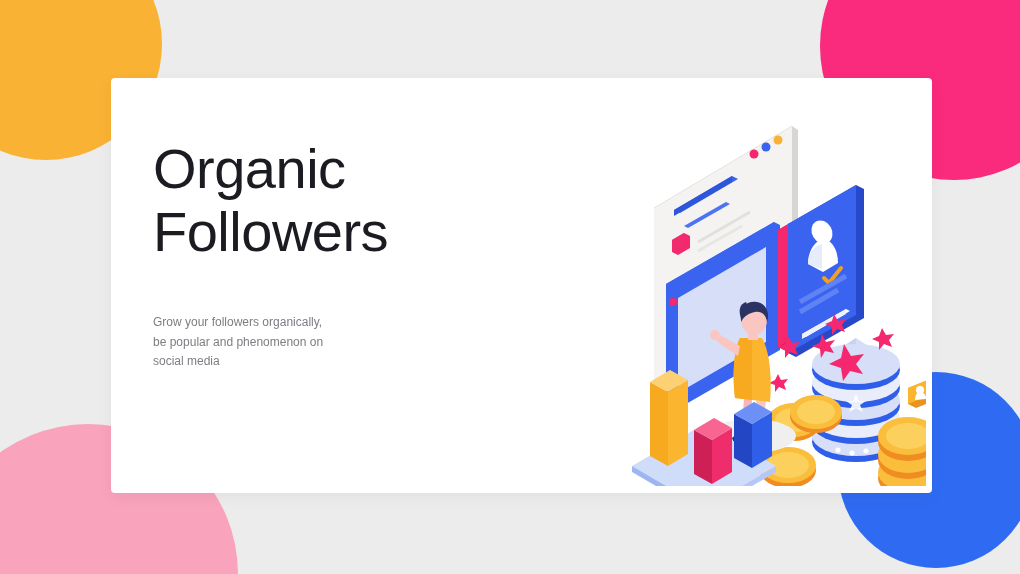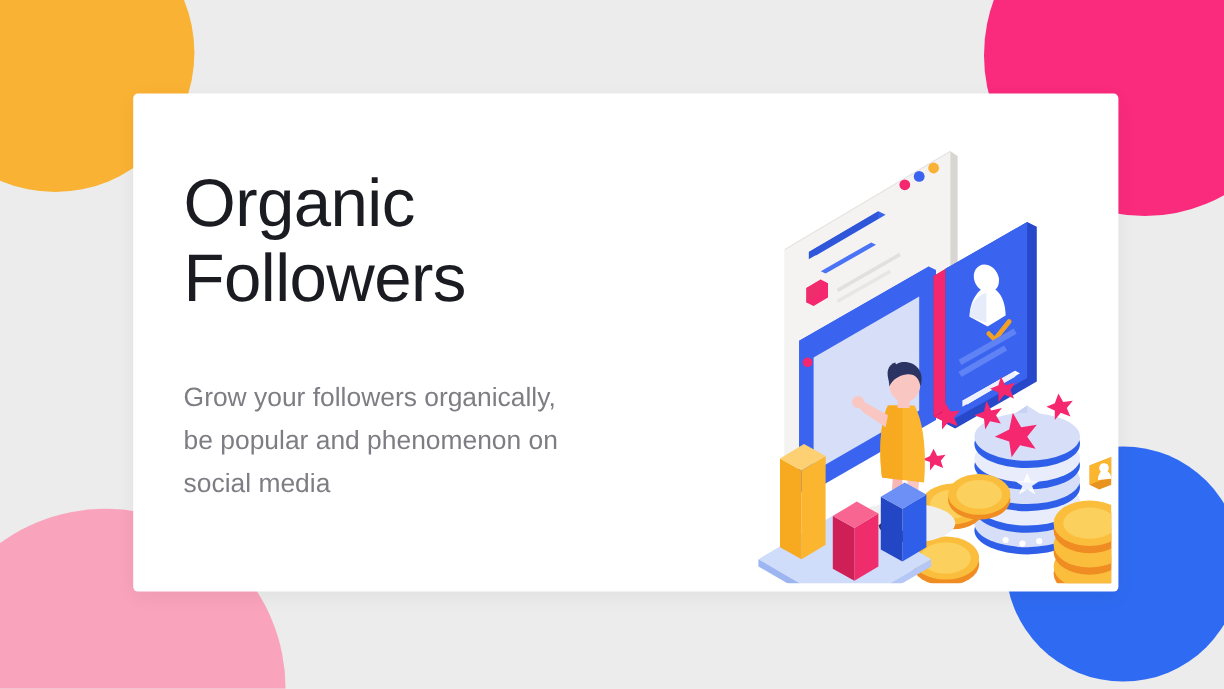--- a/index.html
+++ b/index.html
@@ -82,21 +82,21 @@
     font-size: 56px;
     line-height: 1.12;
     font-weight: 300;
     letter-spacing: -0.5px;
     color: #1b1b22;
     white-space: pre-line;
   }
   #subheading {
     margin: 0;
     padding-top: 50px;
-    font-size: 22px;
+    font-size: 12px;
     line-height: 1.62;
     font-weight: 400;
     color: #7d7d83;
     white-space: pre-line;
   }
 
   
   #illustration {
     position: absolute;
     left: 415px;

